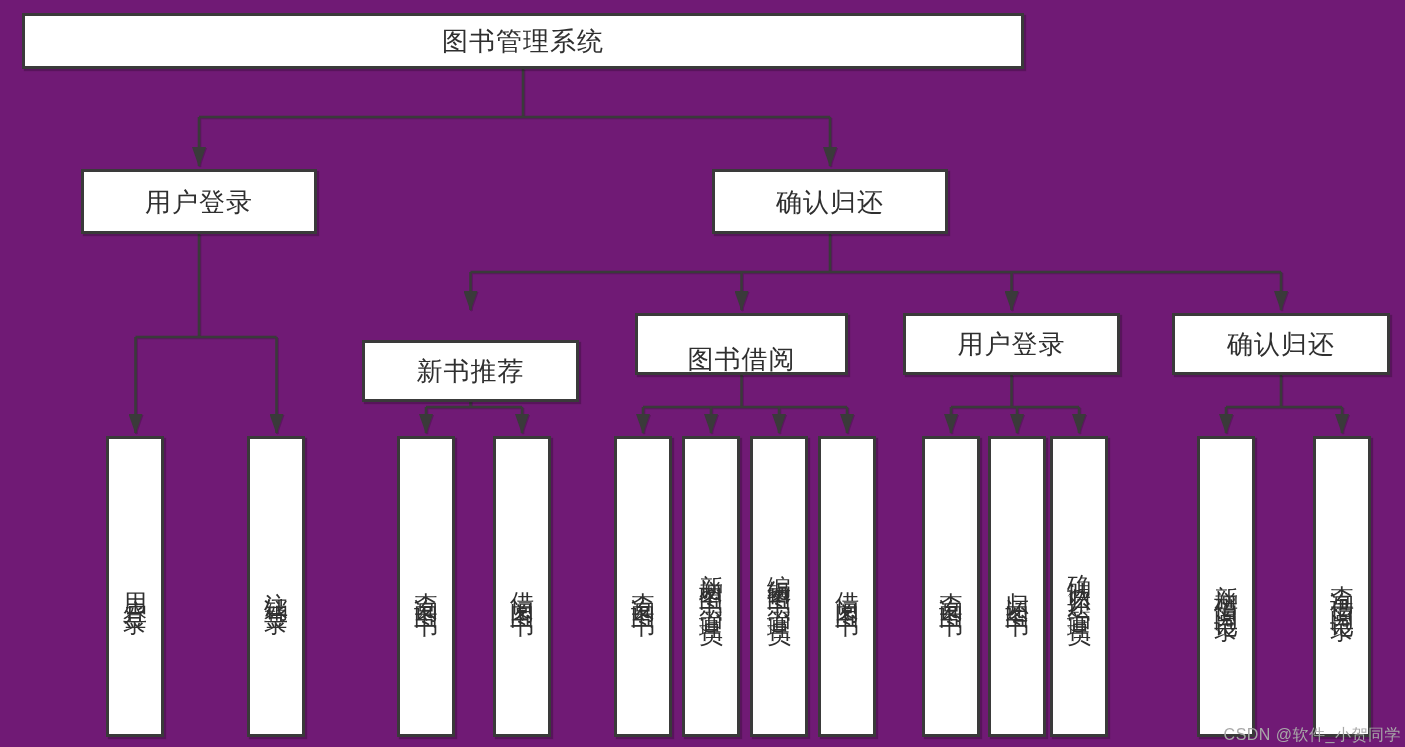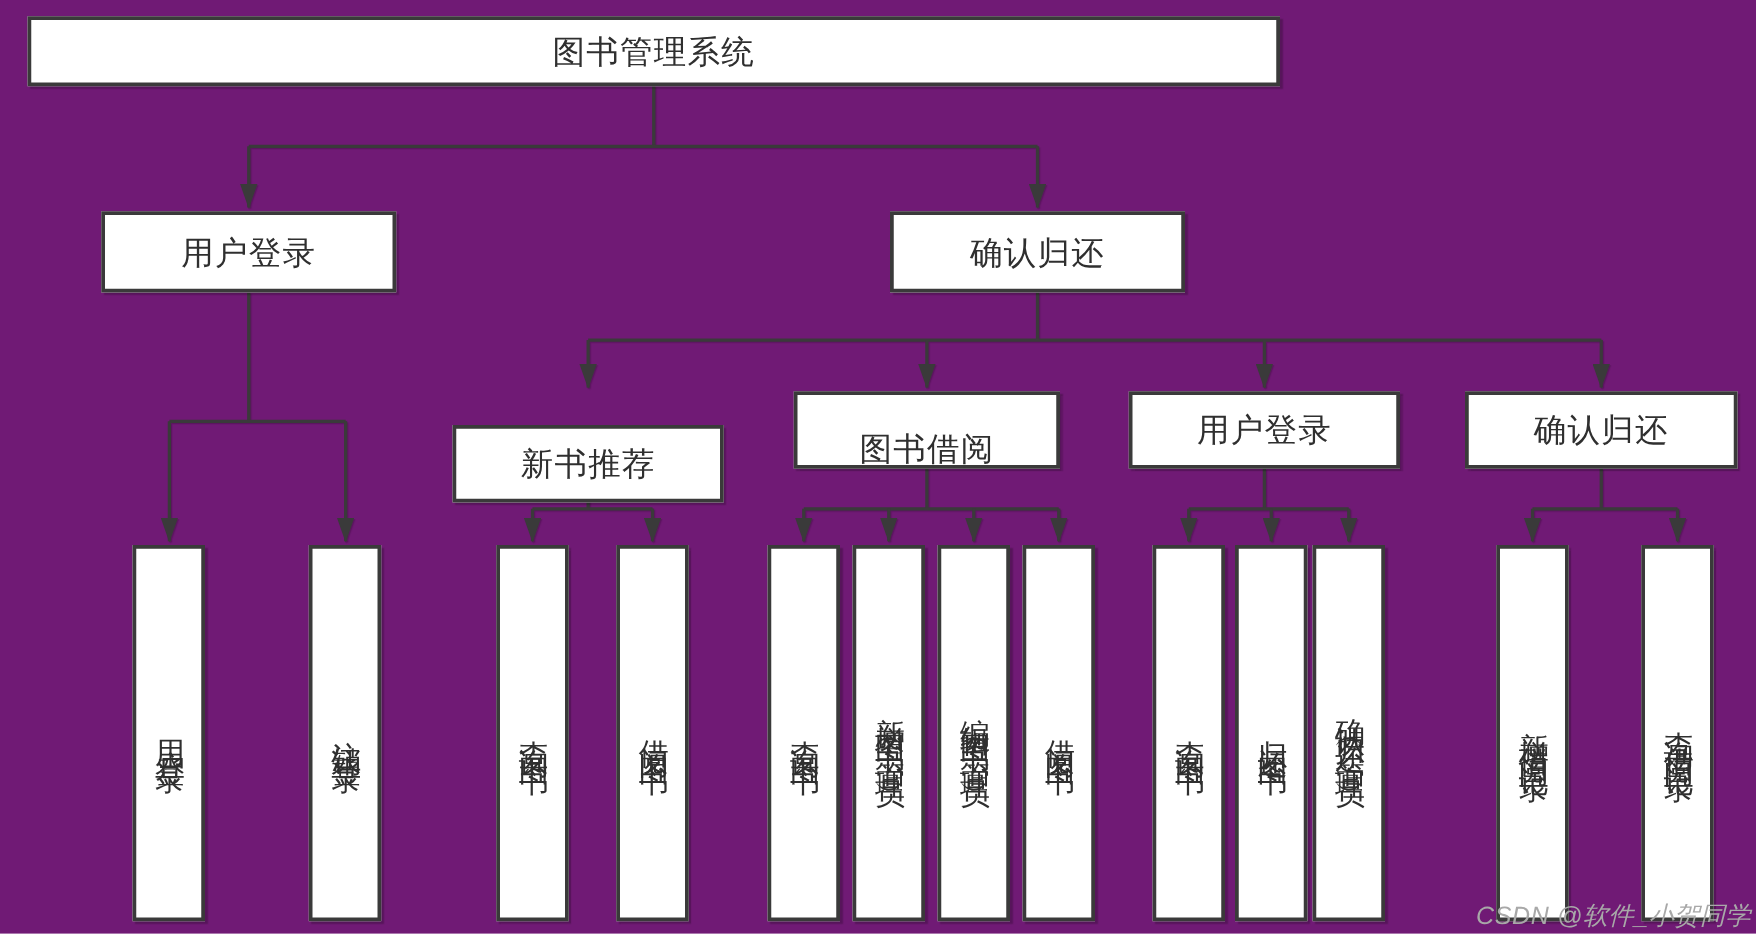--- a/index.html
+++ b/index.html
@@ -64,25 +64,24 @@
   .lf-8  { left: 818px; }
   .lf-9  { left: 922px; }
   .lf-10 { left: 988px; }
   .lf-11 { left: 1050px; }
   .lf-12 { left: 1197px; }
   .lf-13 { left: 1313px; }
   .watermark {
     position: absolute;
     right: 4px;
     bottom: 1px;
-    font-size: 20px;
+    font-size: 16px;
     letter-spacing: 0.5px;
     color: #a8a8a8;
     white-space: nowrap;
-    font-style: italic;
   }
 </style>
 </head>
 <body>
 
 <div class="stage">
 
   <svg class="connectors" viewBox="0 0 1405 747" xmlns="http://www.w3.org/2000/svg">
     <defs>
       <marker id="arrow" viewBox="0 0 20 14" markerWidth="20" markerHeight="14" refX="19" refY="7" orient="auto" markerUnits="userSpaceOnUse">

